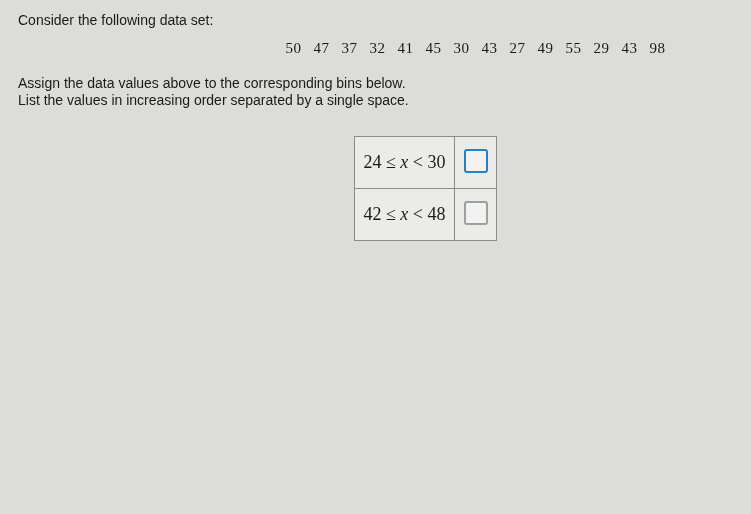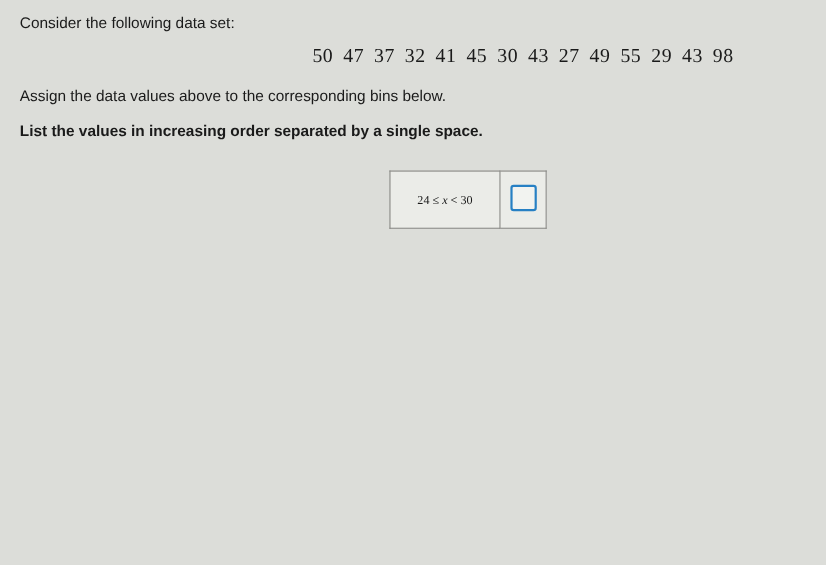--- a/index.html
+++ b/index.html
@@ -20,56 +20,56 @@
       margin-bottom: 12px;
     }
     .data-block {
       text-align: center;
       margin: 8px 0 18px 0;
       padding-left: 200px;
     }
     .data-row {
       display: inline-block;
       font-family: Georgia, 'Times New Roman', serif;
-      font-size: 18px;
+      font-size: 15px;
       letter-spacing: 0.5px;
     }
     .data-row span {
       display: inline-block;
       width: 28px;
       text-align: center;
     }
     .instr {
       margin-top: 6px;
     }
     .instr p {
-      margin: 16px 0;
+      margin: 1px 0;
     }
     .bold {
-      font-weight: bold;
+      font-weight: normal;
     }
     .table-wrap {
       width: 100%;
       display: flex;
       justify-content: center;
       margin-top: 28px;
       padding-left: 100px;
     }
     table.bins {
       border-collapse: collapse;
     }
     table.bins td {
       border: 1px solid #8b8b88;
       background: #ebece8;
       vertical-align: middle;
       height: 52px;
     }
     td.label-cell {
       font-family: Georgia, 'Times New Roman', serif;
-      font-size: 11px;
+      font-size: 18px;
       padding: 0 8px;
       text-align: center;
       white-space: nowrap;
       width: 100px;
     }
     td.input-cell {
       width: 42px;
       text-align: center;
     }
     .answer-box {
@@ -99,15 +99,19 @@
   <p class="bold">List the values in increasing order separated by a single space.</p>
 </div>
 
 <div class="table-wrap">
   <table class="bins">
     <tbody id="bins-body">
         <tr>
           <td class="label-cell">24 ≤ <span class="mi">x</span> &lt; 30</td>
           <td class="input-cell"><span class="answer-box active"></span></td>
         </tr>
+        <tr>
+          <td class="label-cell">42 ≤ <span class="mi">x</span> &lt; 48</td>
+          <td class="input-cell"><span class="answer-box"></span></td>
+        </tr>
       </tbody>
   </table>
 </div>
 
 </body></html>

